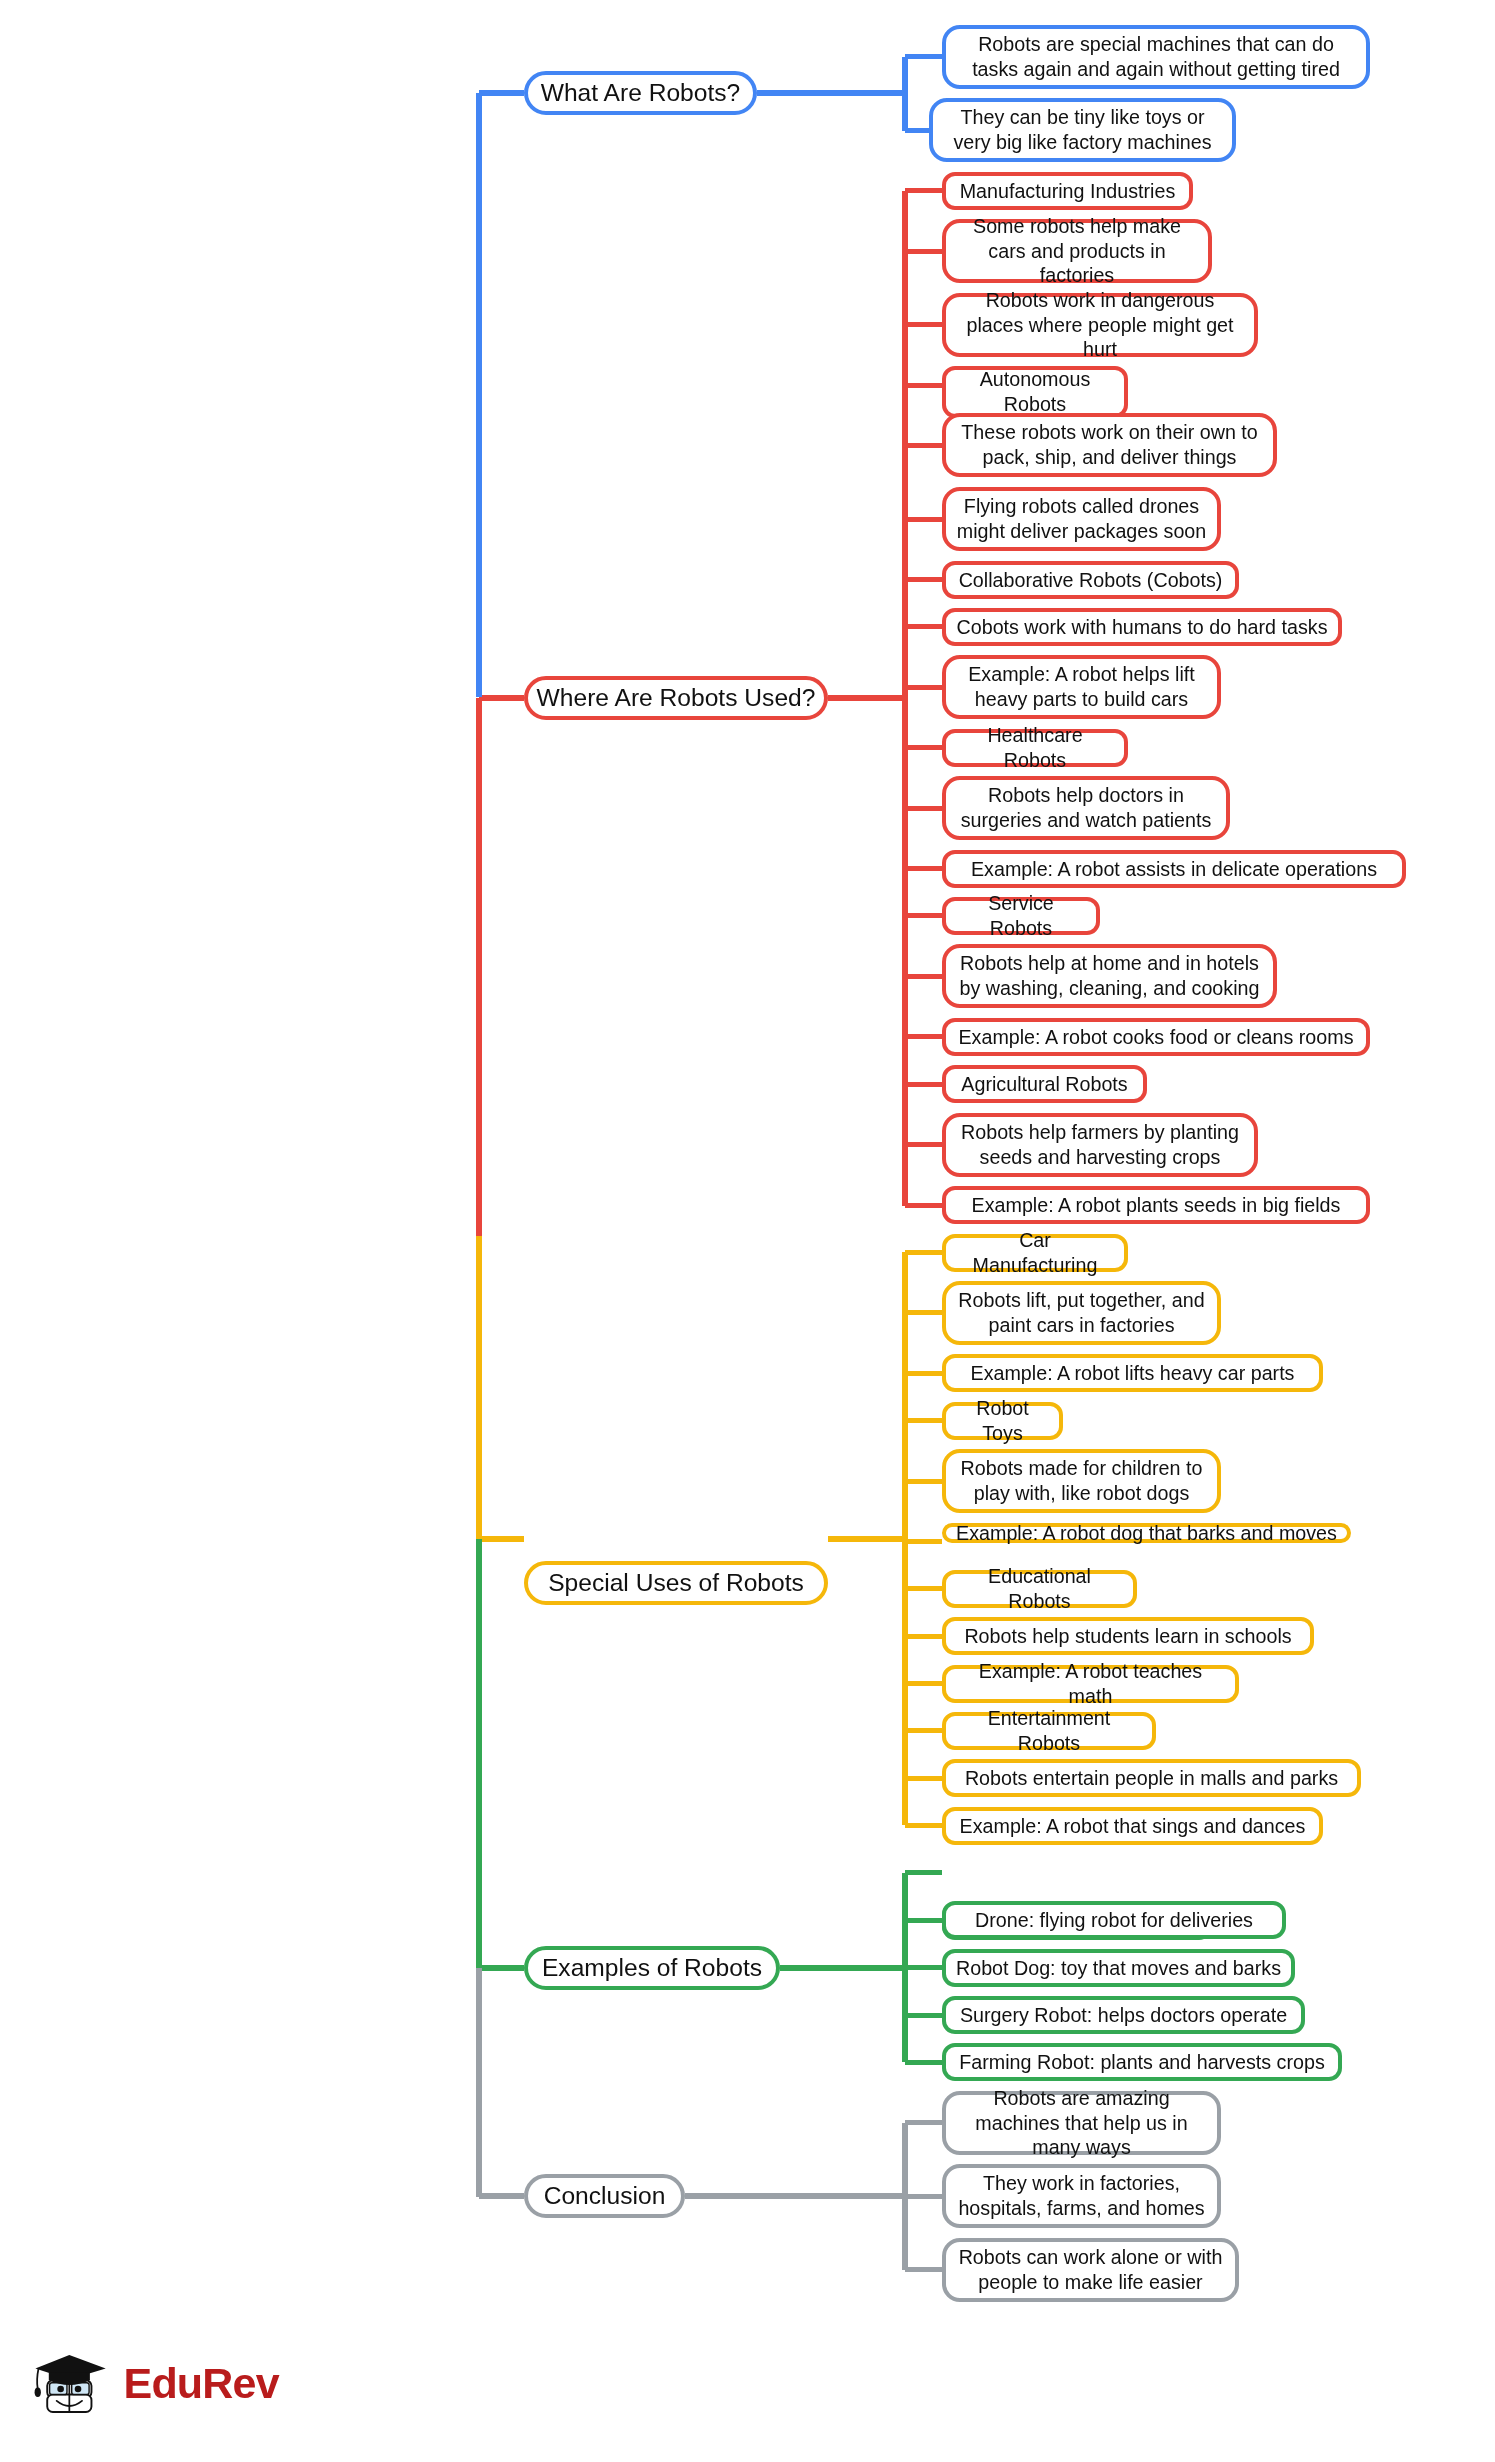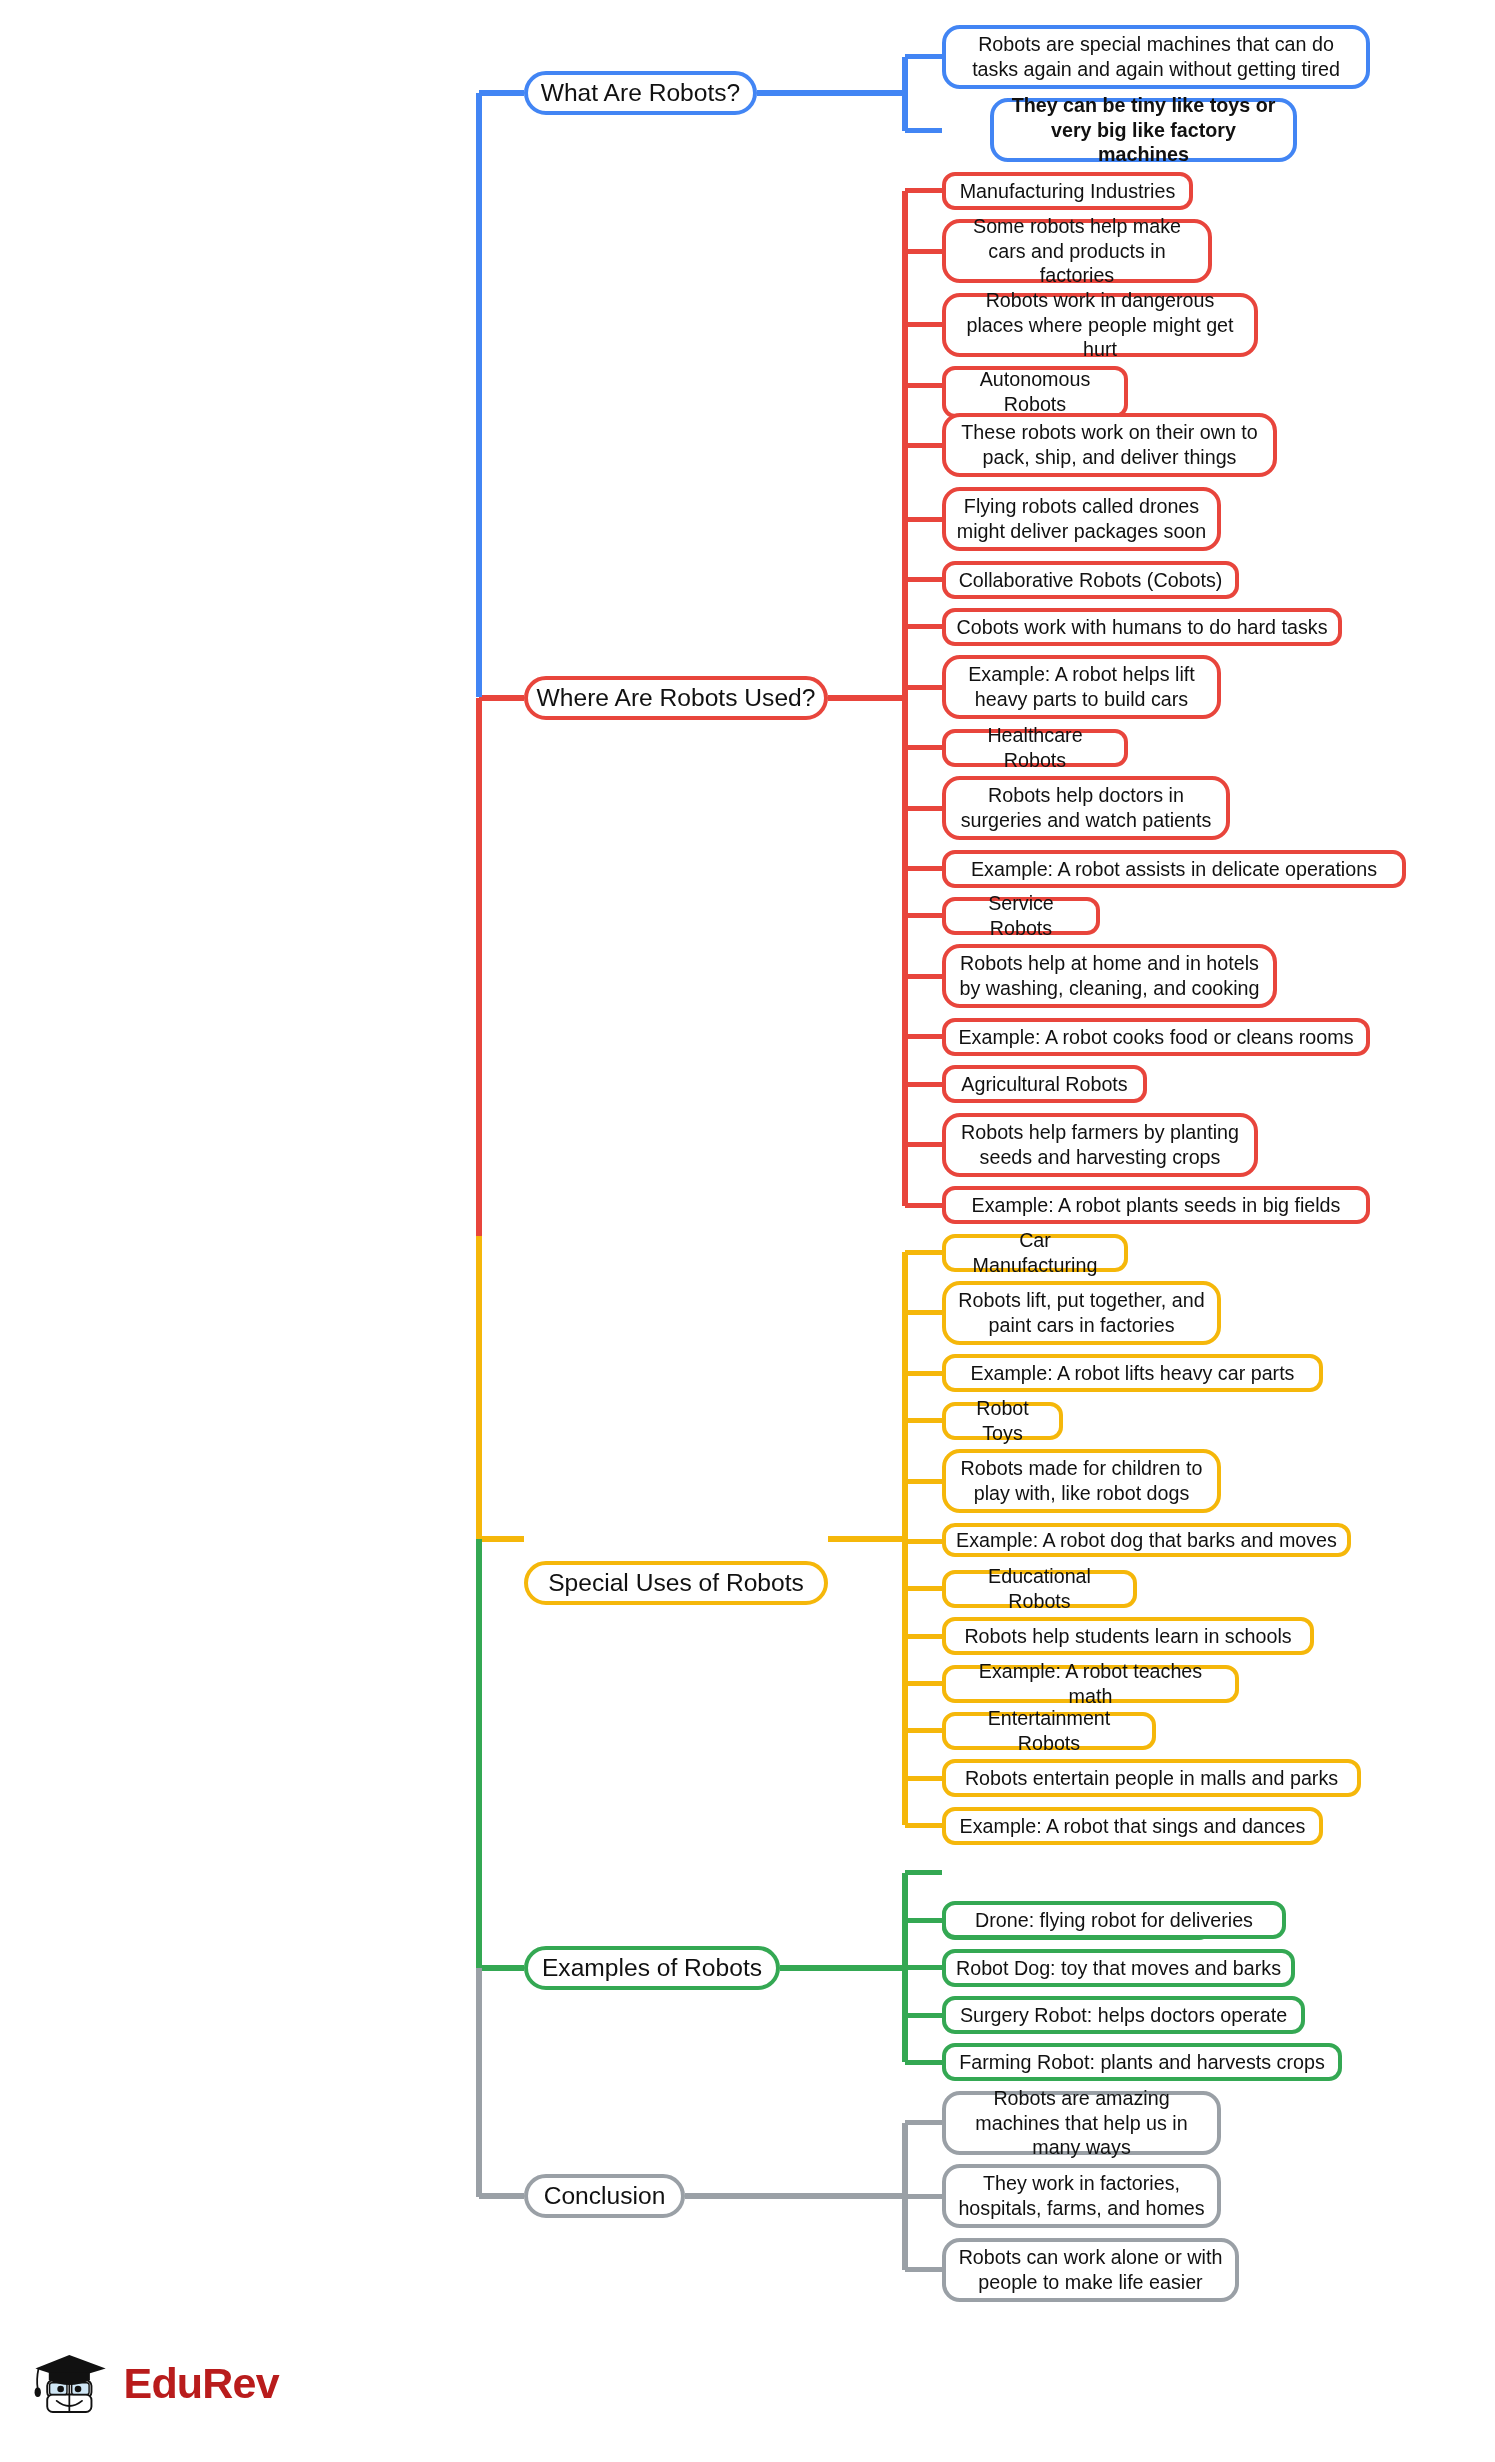--- a/index.html
+++ b/index.html
@@ -100,21 +100,21 @@
 <div id="canvas">
 
 
   <div id="graph-layer">
       <div class="branch-node" style="left: 524px; top: 71px; border-color: rgb(66, 133, 244); width: 233px;">What Are Robots?</div>
       <div class="conn h" style="left: 757px; top: 90px; width: 149px; background: rgb(66, 133, 244);"></div>
       <div class="conn v" style="left: 902px; top: 57px; height: 74px; background: rgb(66, 133, 244);"></div>
       <div class="conn h" style="left: 905px; top: 54px; width: 37px; background: rgb(66, 133, 244); height: 4.9px;"></div>
       <div class="leaf-node two-line" style="left: 942px; top: 24.6px; width: 428px; height: 64px; border-color: rgb(66, 133, 244);">Robots are special machines that can do tasks again and again without getting tired</div>
       <div class="conn h" style="left: 905px; top: 128px; width: 37px; background: rgb(66, 133, 244); height: 4.9px;"></div>
-      <div class="leaf-node two-line" style="left: 990px; top: 98px; width: 307px; height: 64px; border-color: rgb(66, 133, 244); font-weight: bold;">They can be tiny like toys or very big like factory machines</div>
+      <div class="leaf-node two-line" style="left: 929px; top: 98px; width: 307px; height: 64px; border-color: rgb(66, 133, 244);">They can be tiny like toys or very big like factory machines</div>
       <div class="conn h" style="left: 479px; top: 90px; width: 45px; background: rgb(66, 133, 244);"></div>
       <div class="branch-node" style="left: 524px; top: 676px; border-color: rgb(232, 69, 60); width: 304px;">Where Are Robots Used?</div>
       <div class="conn h" style="left: 828px; top: 695px; width: 77px; background: rgb(232, 69, 60);"></div>
       <div class="conn v" style="left: 902px; top: 191px; height: 1015px; background: rgb(232, 69, 60);"></div>
       <div class="conn h" style="left: 905px; top: 188px; width: 37px; background: rgb(232, 69, 60); height: 4.9px;"></div>
       <div class="leaf-node" style="left: 942px; top: 172px; width: 251px; height: 38px; border-color: rgb(232, 69, 60); text-align: center;">Manufacturing Industries</div>
       <div class="conn h" style="left: 905px; top: 249px; width: 37px; background: rgb(232, 69, 60); height: 4.9px;"></div>
       <div class="leaf-node two-line" style="left: 942px; top: 219px; width: 270px; height: 64px; border-color: rgb(232, 69, 60);">Some robots help make cars and products in factories</div>
       <div class="conn h" style="left: 905px; top: 322px; width: 37px; background: rgb(232, 69, 60); height: 4.9px;"></div>
       <div class="leaf-node two-line" style="left: 942px; top: 293px; width: 316px; height: 64px; border-color: rgb(232, 69, 60);">Robots work in dangerous places where people might get hurt</div>
@@ -156,21 +156,21 @@
       <div class="leaf-node" style="left: 942px; top: 1234px; width: 186px; height: 38px; border-color: rgb(245, 183, 10);">Car Manufacturing</div>
       <div class="conn h" style="left: 905px; top: 1310px; width: 37px; background: rgb(245, 183, 10); height: 4.9px;"></div>
       <div class="leaf-node two-line" style="left: 942px; top: 1281px; width: 279px; height: 64px; border-color: rgb(245, 183, 10);">Robots lift, put together, and paint cars in factories</div>
       <div class="conn h" style="left: 905px; top: 1371px; width: 37px; background: rgb(245, 183, 10); height: 4.9px;"></div>
       <div class="leaf-node" style="left: 942px; top: 1354px; width: 381px; height: 38px; border-color: rgb(245, 183, 10);">Example: A robot lifts heavy car parts</div>
       <div class="conn h" style="left: 905px; top: 1418px; width: 37px; background: rgb(245, 183, 10); height: 4.9px;"></div>
       <div class="leaf-node" style="left: 942px; top: 1402px; width: 121px; height: 38px; border-color: rgb(245, 183, 10);">Robot Toys</div>
       <div class="conn h" style="left: 905px; top: 1479px; width: 37px; background: rgb(245, 183, 10); height: 4.9px;"></div>
       <div class="leaf-node two-line" style="left: 942px; top: 1449px; width: 279px; height: 64px; border-color: rgb(245, 183, 10);">Robots made for children to play with, like robot dogs</div>
       <div class="conn h" style="left: 905px; top: 1539px; width: 37px; background: rgb(245, 183, 10); height: 4.9px;"></div>
-      <div class="leaf-node" style="left: 942px; top: 1523px; width: 409px; height: 34px; border-color: rgb(245, 183, 10);">Example: A robot dog that barks and moves</div>
+      <div class="leaf-node" style="left: 942px; top: 1523px; width: 409px; height: 20px; border-color: rgb(245, 183, 10);">Example: A robot dog that barks and moves</div>
       <div class="conn h" style="left: 905px; top: 1586px; width: 37px; background: rgb(245, 183, 10); height: 4.9px;"></div>
       <div class="leaf-node" style="left: 942px; top: 1570px; width: 195px; height: 38px; border-color: rgb(245, 183, 10);">Educational Robots</div>
       <div class="conn h" style="left: 905px; top: 1634px; width: 37px; background: rgb(245, 183, 10); height: 4.9px;"></div>
       <div class="leaf-node" style="left: 942px; top: 1617px; width: 372px; height: 38px; border-color: rgb(245, 183, 10);">Robots help students learn in schools</div>
       <div class="conn h" style="left: 905px; top: 1681px; width: 37px; background: rgb(245, 183, 10); height: 4.9px;"></div>
       <div class="leaf-node" style="left: 942px; top: 1665px; width: 297px; height: 38px; border-color: rgb(245, 183, 10);">Example: A robot teaches math</div>
       <div class="conn h" style="left: 905px; top: 1728px; width: 37px; background: rgb(245, 183, 10); height: 4.9px;"></div>
       <div class="leaf-node" style="left: 942px; top: 1712px; width: 214px; height: 38px; border-color: rgb(245, 183, 10);">Entertainment Robots</div>
       <div class="conn h" style="left: 905px; top: 1776px; width: 37px; background: rgb(245, 183, 10); height: 4.9px;"></div>
       <div class="leaf-node" style="left: 942px; top: 1759px; width: 419px; height: 38px; border-color: rgb(245, 183, 10);">Robots entertain people in malls and parks</div>

